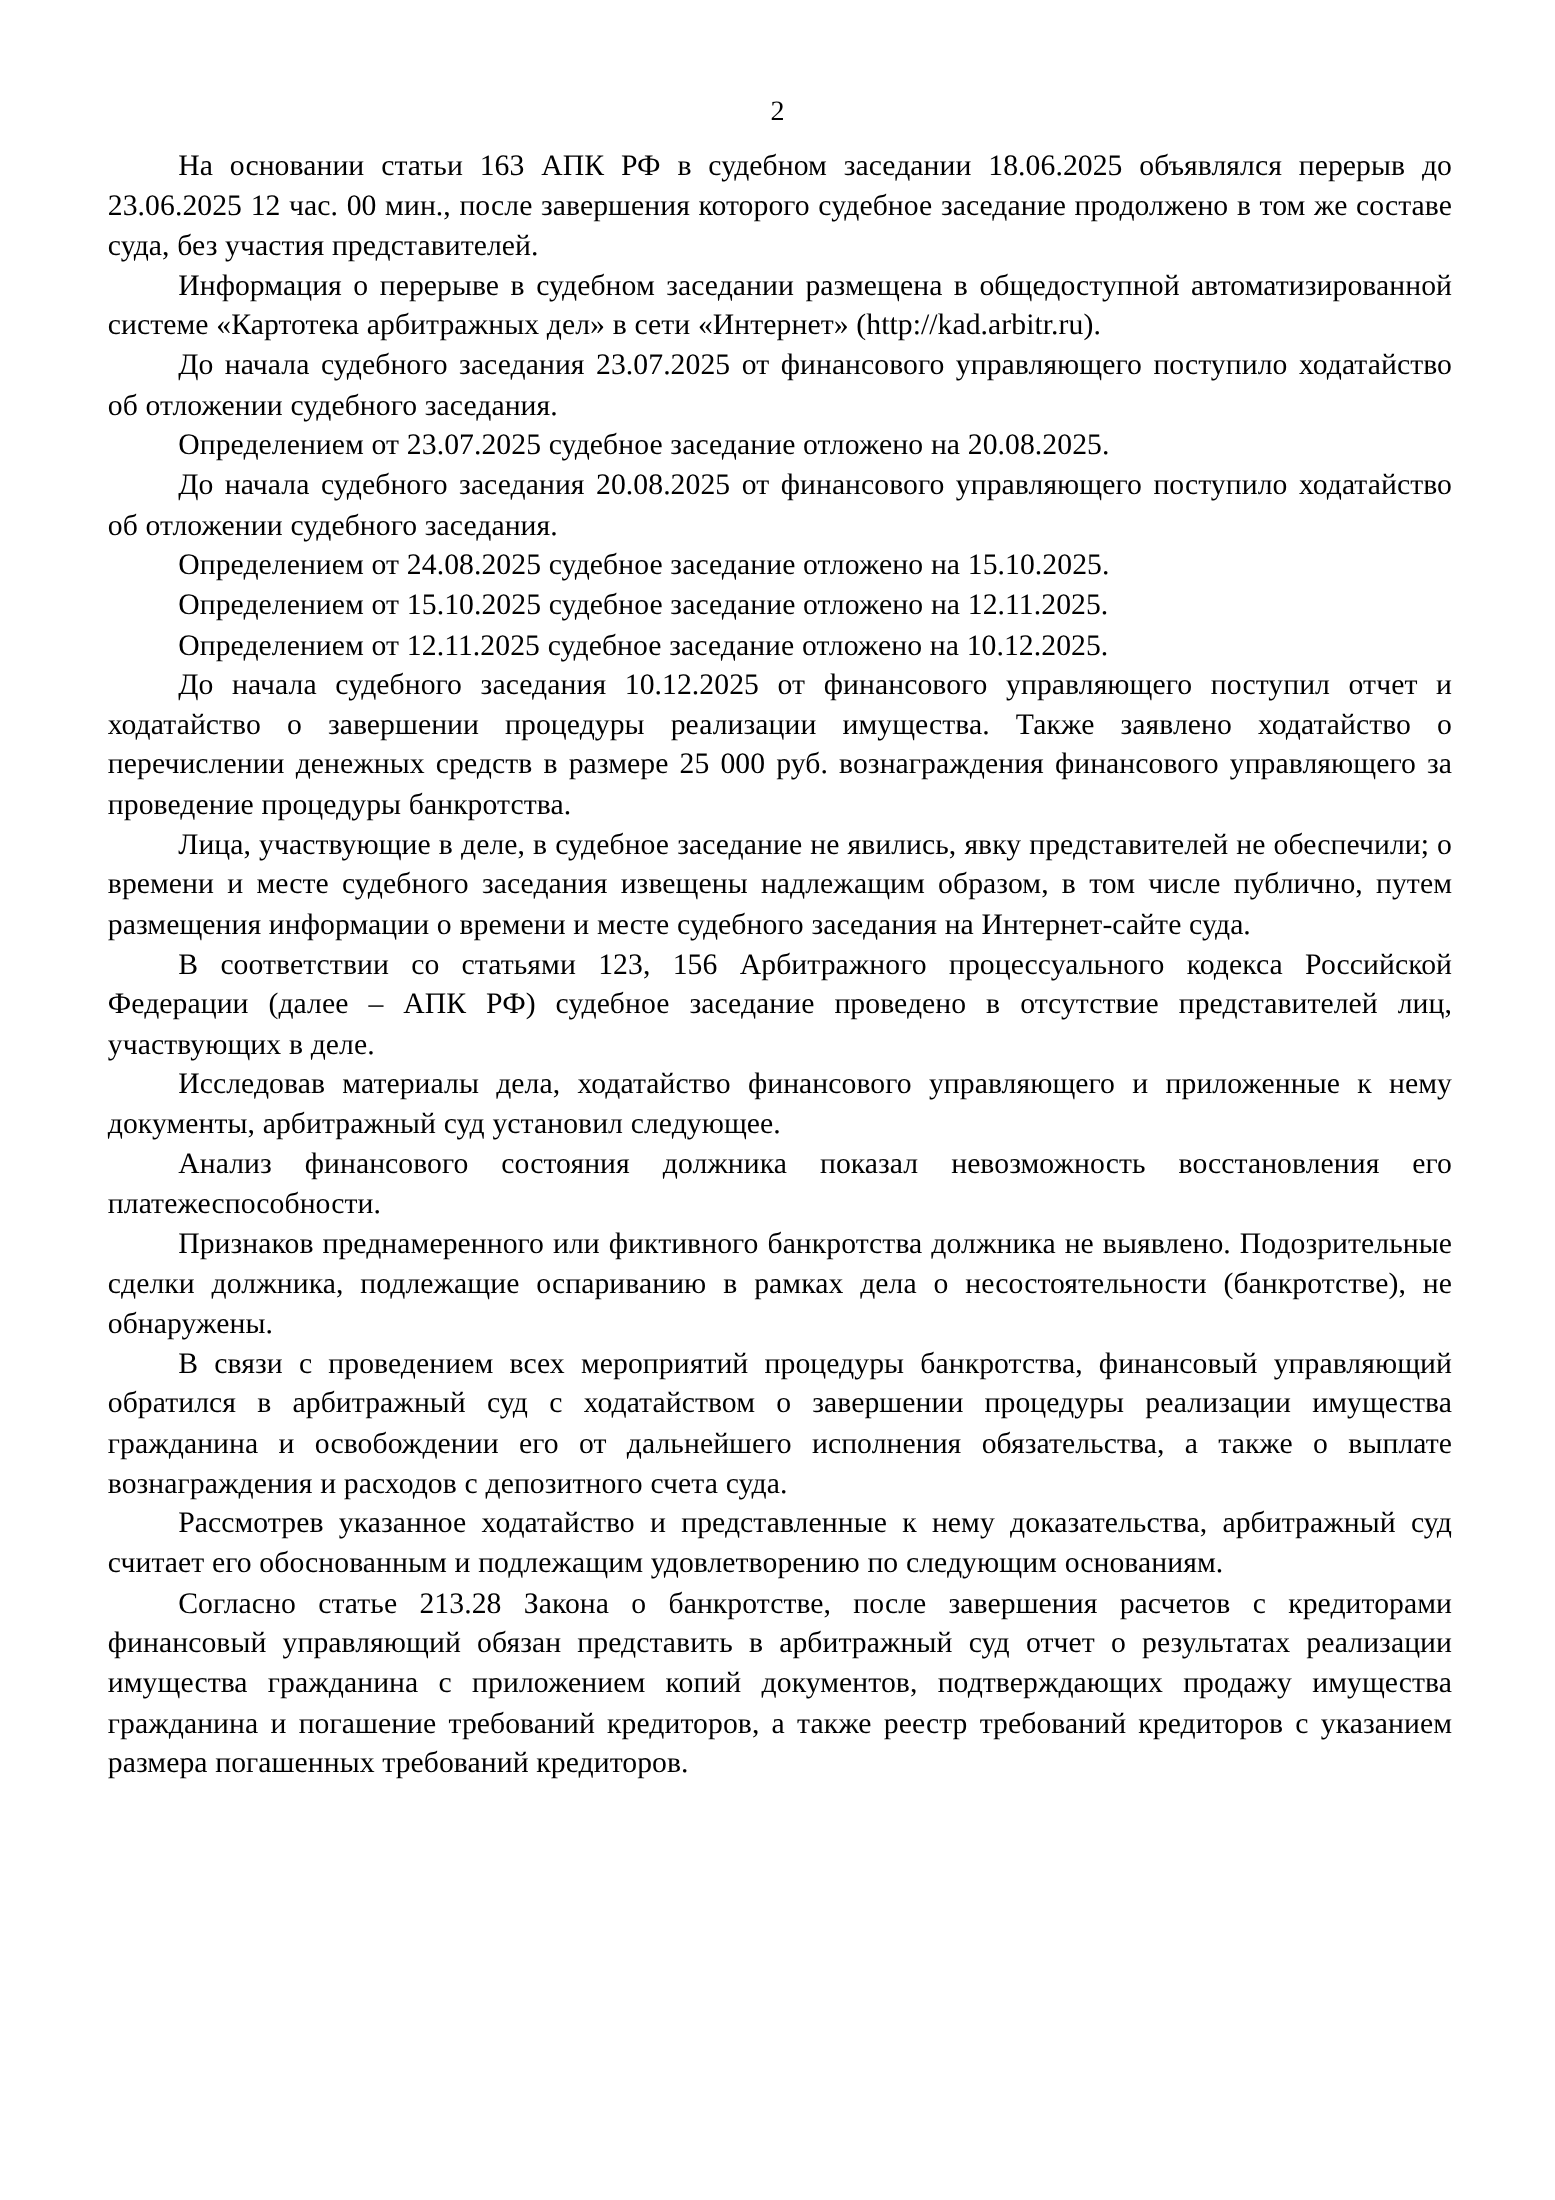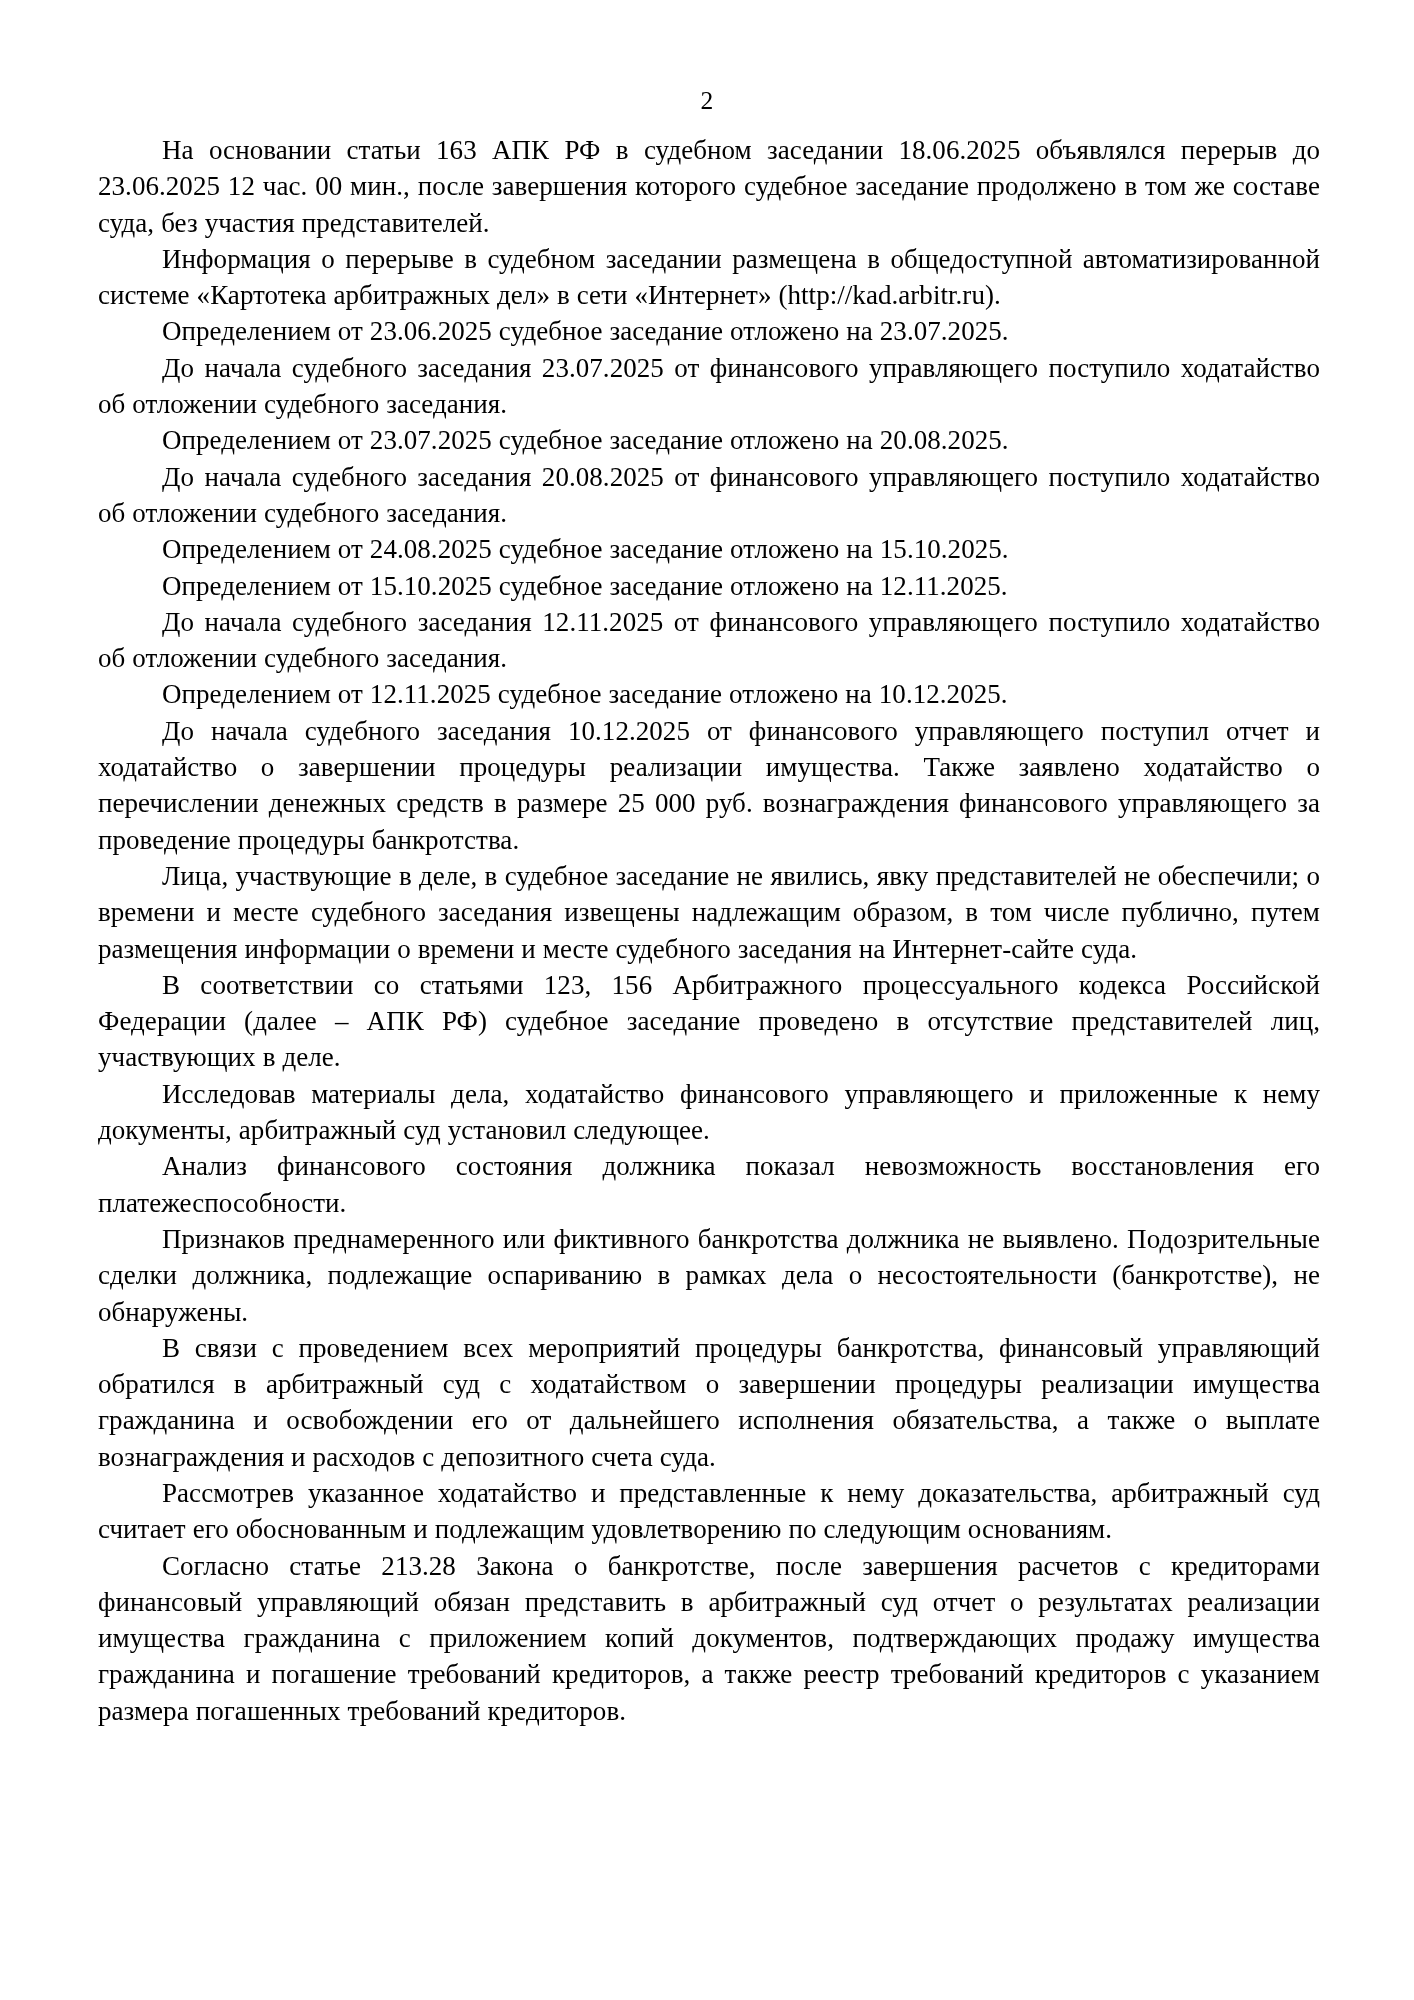--- a/index.html
+++ b/index.html
@@ -60,27 +60,25 @@
 </head>
 <body>
 
 <div class="page">
 
   <div class="page-number">2</div>
 
   <div class="body-text">
       <p class="para">На основании статьи 163 АПК РФ в судебном заседании 18.06.2025 объявлялся перерыв до 23.06.2025 12 час. 00 мин., после завершения которого судебное заседание продолжено в том же составе суда, без участия представителей.</p>
       <p class="para">Информация о перерыве в судебном заседании размещена в общедоступной автоматизированной системе «Картотека арбитражных дел» в сети «Интернет» (http://kad.arbitr.ru).</p>
-      <p class="para">Определением от 23.06.2025 судебное заседание отложено на 23.07.2025.</p>
       <p class="para">До начала судебного заседания 23.07.2025 от финансового управляющего поступило ходатайство об отложении судебного заседания.</p>
       <p class="para">Определением от 23.07.2025 судебное заседание отложено на 20.08.2025.</p>
       <p class="para">До начала судебного заседания 20.08.2025 от финансового управляющего поступило ходатайство об отложении судебного заседания.</p>
       <p class="para">Определением от 24.08.2025 судебное заседание отложено на 15.10.2025.</p>
       <p class="para">Определением от 15.10.2025 судебное заседание отложено на 12.11.2025.</p>
-      <p class="para">До начала судебного заседания 12.11.2025 от финансового управляющего поступило ходатайство об отложении судебного заседания.</p>
       <p class="para">Определением от 12.11.2025 судебное заседание отложено на 10.12.2025.</p>
       <p class="para">До начала судебного заседания 10.12.2025 от финансового управляющего поступил отчет и ходатайство о завершении процедуры реализации имущества. Также заявлено ходатайство о перечислении денежных средств в размере 25 000 руб. вознаграждения финансового управляющего за проведение процедуры банкротства.</p>
       <p class="para">Лица, участвующие в деле, в судебное заседание не явились, явку представителей не обеспечили; о времени и месте судебного заседания извещены надлежащим образом, в том числе публично, путем размещения информации о времени и месте судебного заседания на Интернет-сайте суда.</p>
       <p class="para">В соответствии со статьями 123, 156 Арбитражного процессуального кодекса Российской Федерации (далее – АПК РФ) судебное заседание проведено в отсутствие представителей лиц, участвующих в деле.</p>
       <p class="para">Исследовав материалы дела, ходатайство финансового управляющего и приложенные к нему документы, арбитражный суд установил следующее.</p>
       <p class="para">Анализ финансового состояния должника показал невозможность восстановления его платежеспособности.</p>
       <p class="para">Признаков преднамеренного или фиктивного банкротства должника не выявлено. Подозрительные сделки должника, подлежащие оспариванию в рамках дела о несостоятельности (банкротстве), не обнаружены.</p>
       <p class="para">В связи с проведением всех мероприятий процедуры банкротства, финансовый управляющий обратился в арбитражный суд с ходатайством о завершении процедуры реализации имущества гражданина и освобождении его от дальнейшего исполнения обязательства, а также о выплате вознаграждения и расходов с депозитного счета суда.</p>
       <p class="para">Рассмотрев указанное ходатайство и представленные к нему доказательства, арбитражный суд считает его обоснованным и подлежащим удовлетворению по следующим основаниям.</p>
       <p class="para">Согласно статье 213.28 Закона о банкротстве, после завершения расчетов с кредиторами финансовый управляющий обязан представить в арбитражный суд отчет о результатах реализации имущества гражданина с приложением копий документов, подтверждающих продажу имущества гражданина и погашение требований кредиторов, а также реестр требований кредиторов с указанием размера погашенных требований кредиторов.</p>

